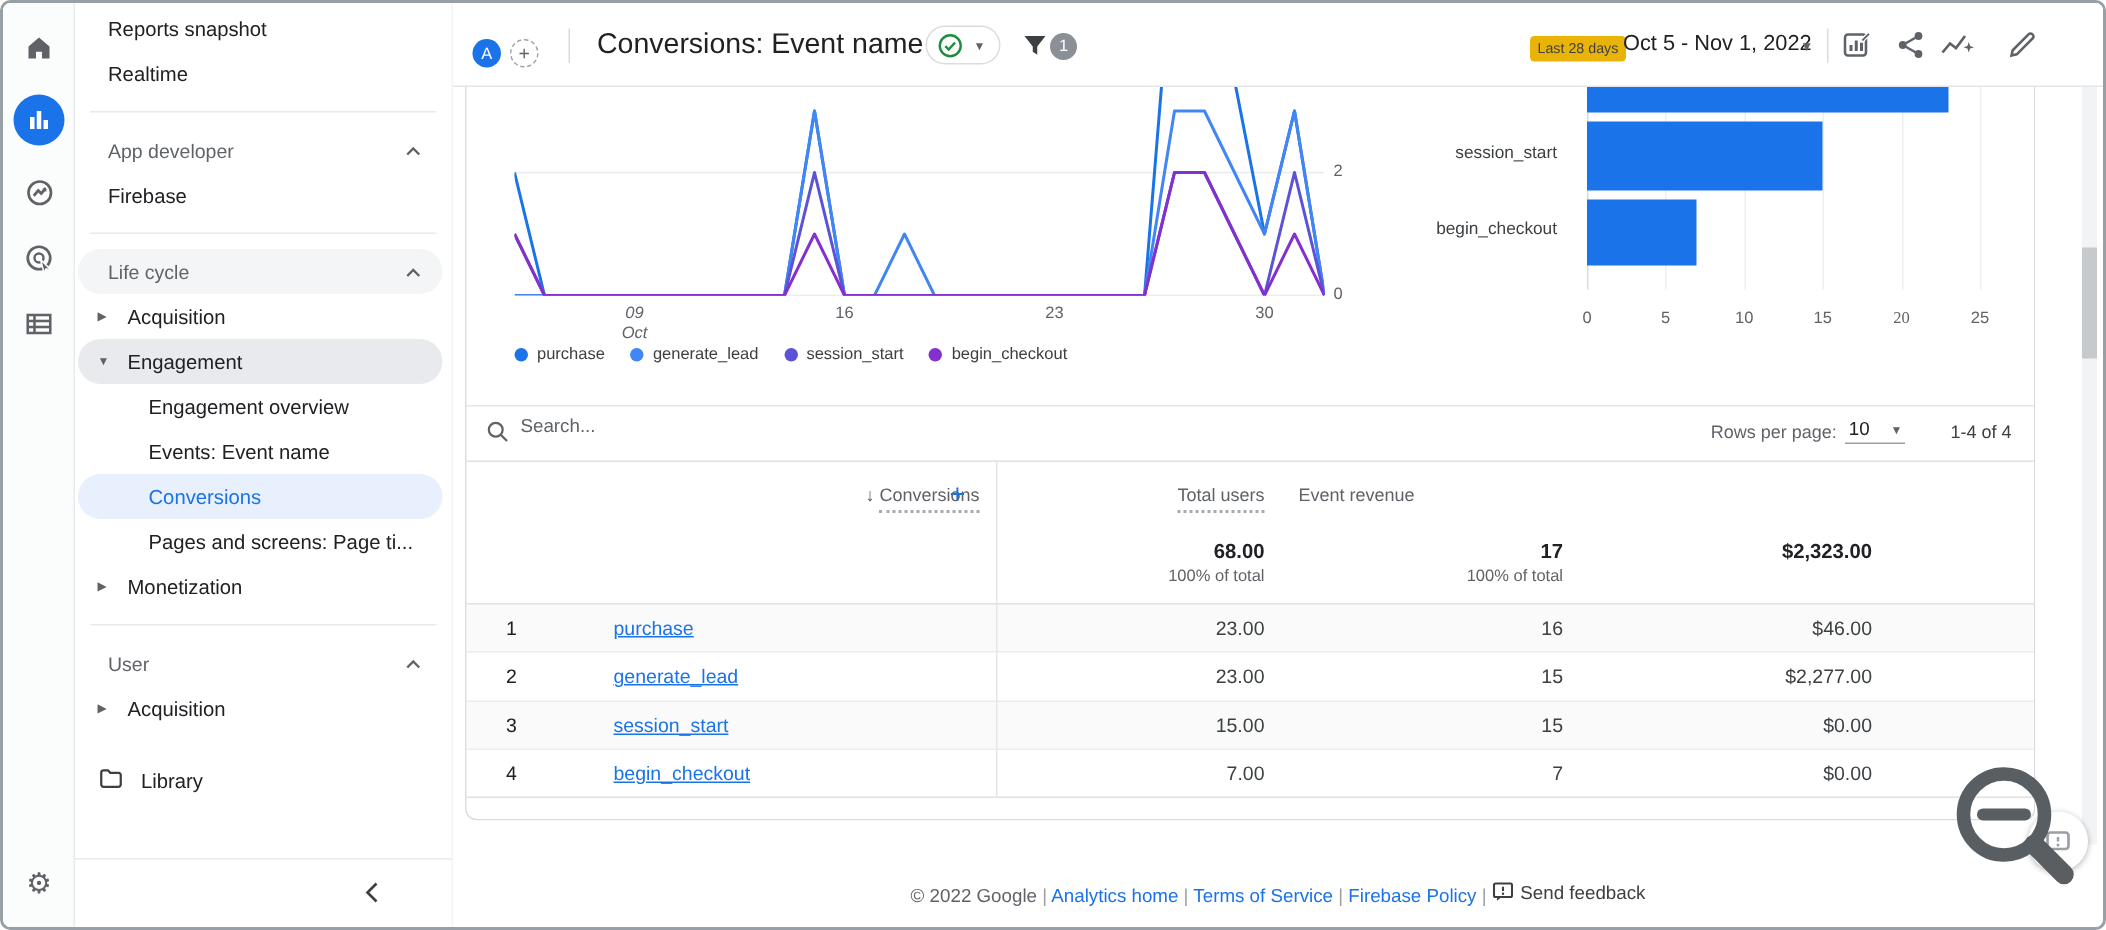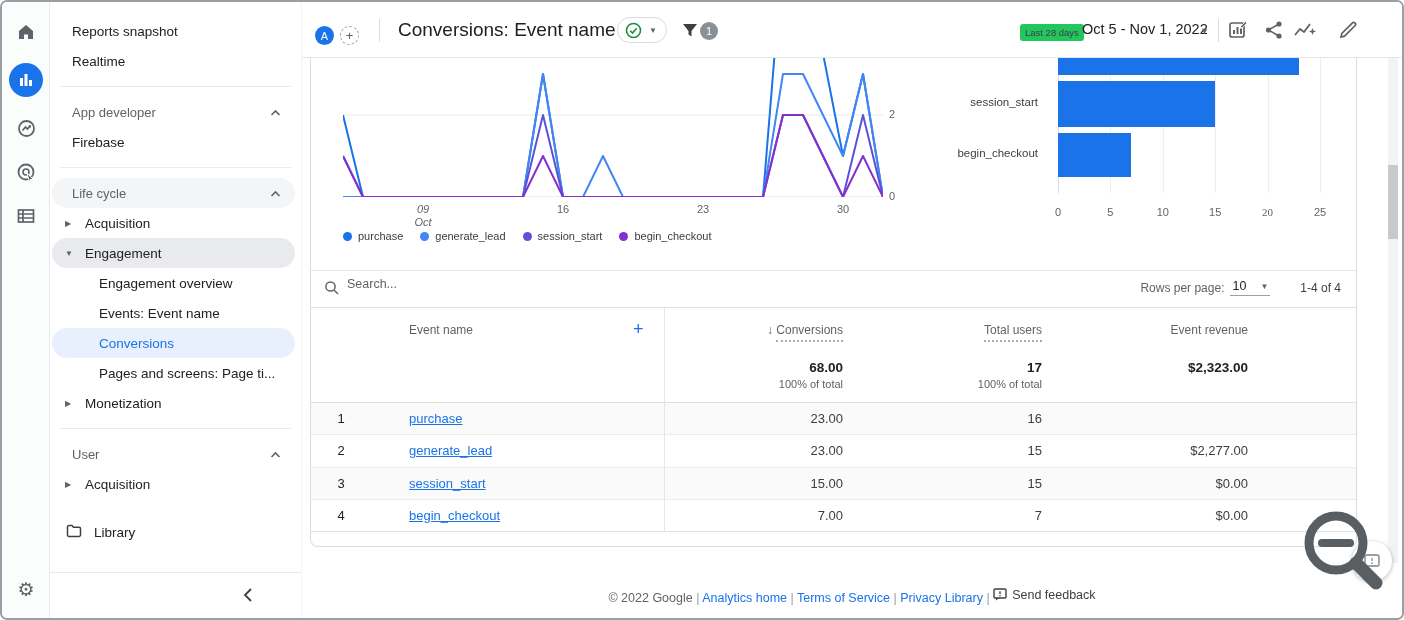--- a/index.html
+++ b/index.html
@@ -7,21 +7,21 @@
   .frame { position:absolute; left:0; top:0; width:1404px; height:620px; border:2px solid #98a0a7; border-radius:7px; overflow:hidden; background:#fff; }
 
   
   .rail { position:absolute; left:0; top:0; bottom:0; width:48px; background:#fbfcfc; border-right:1px solid #e8eaed; z-index:5; }
   .rail-icon { width:48px; height:44px; display:flex; align-items:center; justify-content:center; color:#5f6368; cursor:pointer; }
   .rail-icon svg { display:block; }
   .rail-active-circle { width:34px; height:34px; border-radius:50%; background:#1a73e8; display:flex; align-items:center; justify-content:center; }
   .rail-gear { position:absolute; bottom:18px; left:0; width:48px; display:flex; justify-content:center; font-size:19px; color:#5f6368; cursor:pointer; font-family:"DejaVu Sans",sans-serif; }
 
   
-  .nav { position:absolute; left:48px; top:0; bottom:0; width:252px; background:#fff; border-right:1px solid #f1f3f4; padding-top:14px; font-size:13.5px; color:#202124; z-index:4; }
+  .nav { position:absolute; left:48px; top:0; bottom:0; width:252px; background:#fff; border-right:1px solid #f1f3f4; padding-top:2px; font-size:13.5px; color:#202124; z-index:4; }
   .nav-item, .nav-child, .nav-section { position:relative; height:30px; display:flex; align-items:center; cursor:pointer; border-radius:16px; margin:0 6px 0 2px; }
   .nav-item { padding-left:20px; }
   .nav-item.has-arrow { padding-left:33px; }
   .nav-item .tree-arrow { position:absolute; left:13px; top:50%; transform:translateY(-50%); font-size:8px; color:#5f6368; }
   .nav-section { padding-left:20px; color:#5f6368; font-size:13px; }
   .nav-section .chev { position:absolute; right:14px; top:50%; transform:translateY(-50%); }
   .nav-section.pill { background:#f4f5f6; }
   .nav-child { padding-left:47px; }
   .nav-item.expanded { background:#e8eaed; }
   .nav-child.selected { background:#e8f0fe; color:#1a73e8; }
@@ -35,21 +35,21 @@
   
   .main { position:absolute; left:300px; top:0; right:0; bottom:0; background:#fff; }
   .mainheader { position:absolute; left:0; top:0; right:0; height:56px; background:#fff; border-bottom:1px solid #e4e6e8; z-index:6; }
   .avatar { position:absolute; left:13px; top:24px; width:19px; height:19px; border-radius:50%; background:#1a73e8; color:#fff; font-size:11px; display:flex; align-items:center; justify-content:center; cursor:pointer; }
   .add-comparison { position:absolute; left:38px; top:24px; width:19px; height:19px; border-radius:50%; border:1px dashed #9aa0a6; color:#5f6368; font-size:13px; display:flex; align-items:center; justify-content:center; cursor:pointer; }
   .hdr-divider { position:absolute; left:77px; top:17px; width:1px; height:23px; background:#dadce0; }
   .report-title { position:absolute; left:96px; top:17px; font-size:19px; color:#202124; }
   .check-chip { position:absolute; left:315px; top:15px; height:26px; border:1px solid #dadce0; border-radius:14px; display:flex; align-items:center; padding:0 9px 0 7px; gap:7px; cursor:pointer; }
   .filter-funnel { position:absolute; left:379px; top:19px; cursor:pointer; }
   .filter-badge { position:absolute; left:398px; top:20px; width:18px; height:18px; border-radius:50%; background:#8a9095; color:#fff; font-size:11px; display:flex; align-items:center; justify-content:center; cursor:pointer; }
-  .date-chip { position:absolute; left:718px; top:22px; background:#22c55e; color:#3c4043; font-size:9.5px; padding:3px 5px; border-radius:3px; }
+  .date-chip { position:absolute; left:718px; top:22px; background:#eab308; color:#3c4043; font-size:9.5px; padding:3px 5px; border-radius:3px; }
   .date-range { position:absolute; left:780px; top:19px; font-size:14.5px; color:#202124; cursor:pointer; }
   .date-caret { position:absolute; left:898px; top:24px; font-size:9px; color:#5f6368; }
   .hdr-divider2 { position:absolute; left:916px; top:17px; width:1px; height:23px; background:#dadce0; }
   .hdr-icon { position:absolute; top:17px; width:22px; height:22px; color:#5f6368; cursor:pointer; }
 
   
   .card { position:absolute; left:8px; top:56px; width:1047px; height:489px; background:#fff; border:1px solid #dadce0; border-top:none; border-radius:0 0 8px 8px; overflow:hidden; }
 
   
   .linechart { position:absolute; left:32px; top:0; width:540px; height:139px; }
@@ -368,21 +368,20 @@
             <span class="rpp-value">10</span>
             <span class="rpp-caret">▼</span>
           </span>
           <span class="pager-range">1-4 of 4</span>
         </div>
       </div>
 
       <div class="tbl">
         <div class="tbl-row tbl-head">
           <div></div>
-          <div class="c-event">Event name</div>
           <div class="c-r">
             <span>↓</span>
             <span class="dashed-u">Conversions</span>
           </div>
           <div class="c-r"><span class="dashed-u">Total users</span></div>
           <div class="c-rev"><span>Event revenue</span></div>
           <div class="add-col">+</div>
         </div>
         <div class="tbl-row tbl-totals">
           <div></div>
@@ -398,20 +397,21 @@
           <div class="c-rev">
               <div class="tot-big">$2,323.00</div>
             </div>
         </div>
         <div id="tbl-body">
             <div class="tbl-row tbl-data zebra">
               <div class="c-num">1</div>
               <div class="c-event"><span class="event-link">purchase</span></div>
               <div class="c-r">23.00</div>
               <div class="c-r">16</div>
+              <div class="c-rev">$46.00</div>
             </div>
             <div class="tbl-row tbl-data">
               <div class="c-num">2</div>
               <div class="c-event"><span class="event-link">generate_lead</span></div>
               <div class="c-r">23.00</div>
               <div class="c-r">15</div>
               <div class="c-rev">$2,277.00</div>
             </div>
             <div class="tbl-row tbl-data zebra">
               <div class="c-num">3</div>
@@ -428,21 +428,21 @@
               <div class="c-rev">$0.00</div>
             </div>
           </div>
         <div class="tbl-bottom"></div>
       </div>
       <div class="col-sep"></div>
     </div>
 
     <div class="footer">
       <span>© 2022 Google</span>
-      <span id="footer-links"><span style="color: rgb(154, 160, 166);"> | </span><a>Analytics home</a><span style="color: rgb(154, 160, 166);"> | </span><a>Terms of Service</a><span style="color: rgb(154, 160, 166);"> | </span><a>Privacy Library</a></span>
+      <span id="footer-links"><span style="color: rgb(154, 160, 166);"> | </span><a>Analytics home</a><span style="color: rgb(154, 160, 166);"> | </span><a>Terms of Service</a><span style="color: rgb(154, 160, 166);"> | </span><a>Firebase Policy</a></span>
       <span style="color:#9aa0a6;"> | </span>
       <span class="fb">
         <svg width="14" height="13" viewBox="0 0 14 13">
             <rect x="1" y="1" width="12" height="9" rx="1" fill="none" stroke="#3c4043" stroke-width="1.4"></rect>
             <path d="M3 10 L3 12.5 L6 10 Z" fill="#3c4043"></path>
             <line x1="7" y1="3.2" x2="7" y2="6" stroke="#3c4043" stroke-width="1.4"></line>
             <circle cx="7" cy="7.8" r="0.8" fill="#3c4043"></circle>
           </svg>
         <span>Send feedback</span>
       </span>

